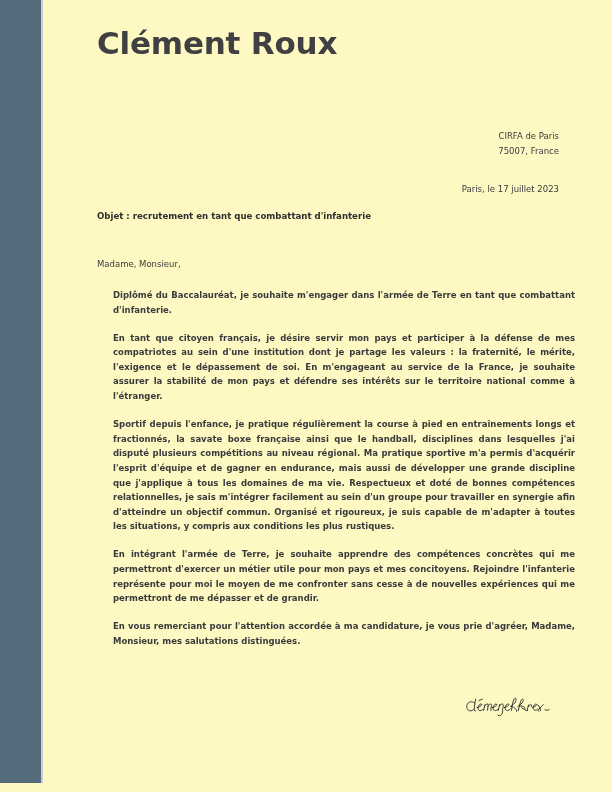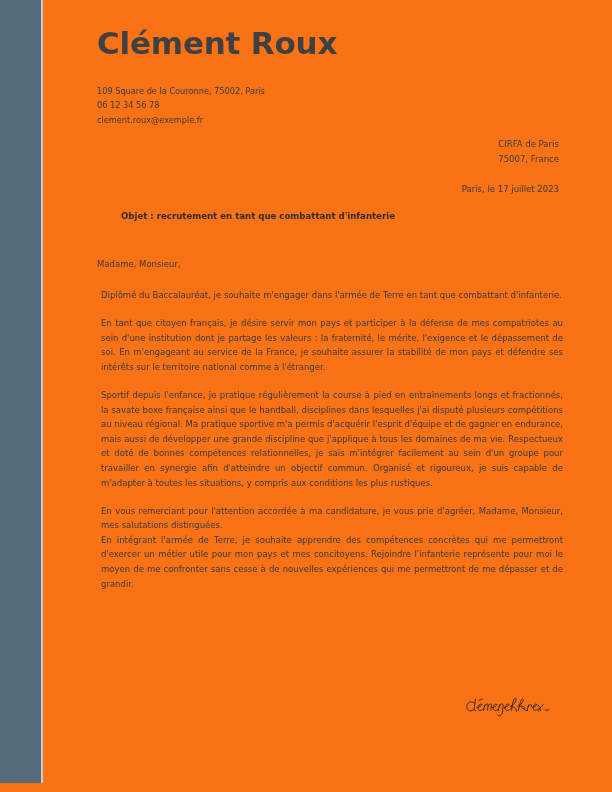--- a/index.html
+++ b/index.html
@@ -7,21 +7,21 @@
     padding: 0;
     background: #ffffff;
   }
   body {
     font-family: "DejaVu Sans", sans-serif;
   }
   .page {
     position: relative;
     width: 612px;
     height: 792px;
-    background: #f97316;
+    background: #fef9c3;
     overflow: hidden;
     box-sizing: border-box;
   }
   .sidebar-band {
     position: absolute;
     left: 0;
     top: 0;
     width: 41px;
     height: 783px;
     background: #536b7a;
@@ -52,22 +52,22 @@
     font-size: 8.2px;
     color: #3a3a3c;
     line-height: 14.3px;
   }
   .contact-line {
     white-space: nowrap;
   }
   .recipient-block {
     position: absolute;
     right: 0;
-    top: 137px;
-    text-align: left;
+    top: 129px;
+    text-align: right;
     font-size: 8.5px;
     color: #3a3a3c;
     line-height: 15px;
   }
   .recipient-line {
     white-space: nowrap;
   }
   .date-line {
     position: absolute;
     right: 0;
@@ -78,36 +78,36 @@
     white-space: nowrap;
   }
   .subject-line {
     position: absolute;
     left: 0;
     top: 211px;
     font-size: 8.6px;
     font-weight: 700;
     color: #2e2e30;
     white-space: nowrap;
-    margin-left: 24px;
   }
   .salutation {
     position: absolute;
     left: 0;
     top: 243px;
     font-size: 8.5px;
     color: #3a3a3c;
     white-space: nowrap;
     margin-top: 16px;
   }
   .body-wrap {
     position: absolute;
-    left: 4px;
+    left: 16px;
     top: 288px;
     width: 462px;
+    font-weight: bold;
   }
   .body-par {
     font-size: 8.5px;
     color: #3a3a3c;
     line-height: 14.6px;
     text-align: justify;
     text-justify: inter-word;
     margin: 0 0 13.5px 0;
   }
   .closing-par {
@@ -128,43 +128,38 @@
 <body>
 
 <div class="page">
 
   <div class="sidebar-band"></div>
 
   <div class="content">
 
     <div class="name-heading">Clément Roux</div>
 
-    <div class="contact-block">
-      <div class="contact-line">109 Square de la Couronne, 75002, Paris</div>
-      <div class="contact-line">06 12 34 56 78</div>
-      <div class="contact-line">clement.roux@exemple.fr</div>
-    </div>
 
     <div class="recipient-block">
       <div class="recipient-line">CIRFA de Paris</div>
       <div class="recipient-line">75007, France</div>
     </div>
 
     <div class="date-line">Paris, le 17 juillet 2023</div>
 
     <div class="subject-line">Objet : recrutement en tant que combattant d'infanterie</div>
 
     <div class="salutation">Madame, Monsieur,</div>
 
     <div class="body-wrap">
       <p class="body-par">Diplômé du Baccalauréat, je souhaite m'engager dans l'armée de Terre en tant que combattant d'infanterie.</p>
       <p class="body-par">En tant que citoyen français, je désire servir mon pays et participer à la défense de mes compatriotes au sein d'une institution dont je partage les valeurs : la fraternité, le mérite, l'exigence et le dépassement de soi. En m'engageant au service de la France, je souhaite assurer la stabilité de mon pays et défendre ses intérêts sur le territoire national comme à l'étranger.</p>
       <p class="body-par">Sportif depuis l'enfance, je pratique régulièrement la course à pied en entraînements longs et fractionnés, la savate boxe française ainsi que le handball, disciplines dans lesquelles j'ai disputé plusieurs compétitions au niveau régional. Ma pratique sportive m'a permis d'acquérir l'esprit d'équipe et de gagner en endurance, mais aussi de développer une grande discipline que j'applique à tous les domaines de ma vie. Respectueux et doté de bonnes compétences relationnelles, je sais m'intégrer facilement au sein d'un groupe pour travailler en synergie afin d'atteindre un objectif commun. Organisé et rigoureux, je suis capable de m'adapter à toutes les situations, y compris aux conditions les plus rustiques.</p>
+      <p class="body-par">En intégrant l'armée de Terre, je souhaite apprendre des compétences concrètes qui me permettront d'exercer un métier utile pour mon pays et mes concitoyens. Rejoindre l'infanterie représente pour moi le moyen de me confronter sans cesse à de nouvelles expériences qui me permettront de me dépasser et de grandir.</p>
       <p class="body-par closing-par">En vous remerciant pour l'attention accordée à ma candidature, je vous prie d'agréer, Madame, Monsieur, mes salutations distinguées.</p>
-      <p class="body-par">En intégrant l'armée de Terre, je souhaite apprendre des compétences concrètes qui me permettront d'exercer un métier utile pour mon pays et mes concitoyens. Rejoindre l'infanterie représente pour moi le moyen de me confronter sans cesse à de nouvelles expériences qui me permettront de me dépasser et de grandir.</p>
     </div>
 
     <div class="signature">
       <svg width="96" height="32" viewBox="0 0 96 32" fill="none" xmlns="http://www.w3.org/2000/svg" aria-hidden="true">
         <g stroke="#25252a" stroke-width="0.9" stroke-linecap="round" stroke-linejoin="round" fill="none">
           <path d="M14 11.5 C12.2 9.4 9.2 9.2 7.3 10.9 C5.2 12.8 5.3 16.4 7.4 18.1 C9.0 19.4 11.2 19.0 12.6 17.6"></path>
           <path d="M14.6 7.2 C14.0 10.6 13.3 14.2 13.2 17.1 C13.2 18.4 13.6 19.1 14.5 18.9"></path>
           <path d="M16.0 15.6 C17.6 15.2 19.4 14.4 20.4 13.4 C21.1 12.7 20.8 11.8 19.9 11.9 C18.7 12.1 17.3 13.7 17.0 15.4 C16.7 17.2 17.6 18.6 19.2 18.6 C20.4 18.6 21.4 18.0 22.1 17.2"></path>
           <path d="M18.0 8.6 L21.3 7.1"></path>
           <path d="M22.6 18.4 C23.0 16.5 23.4 14.4 23.9 12.6"></path>

